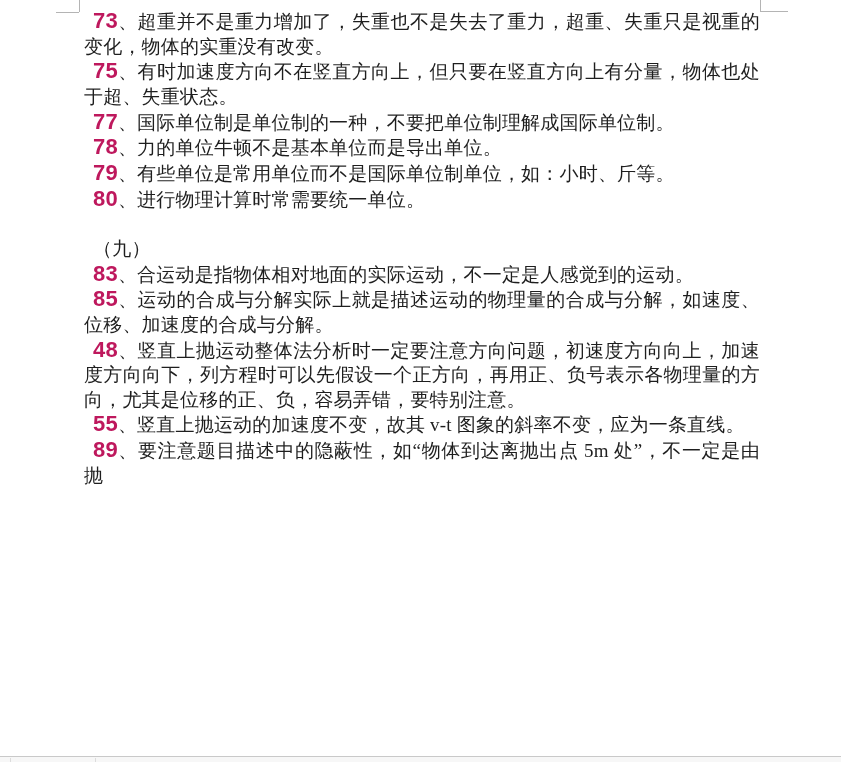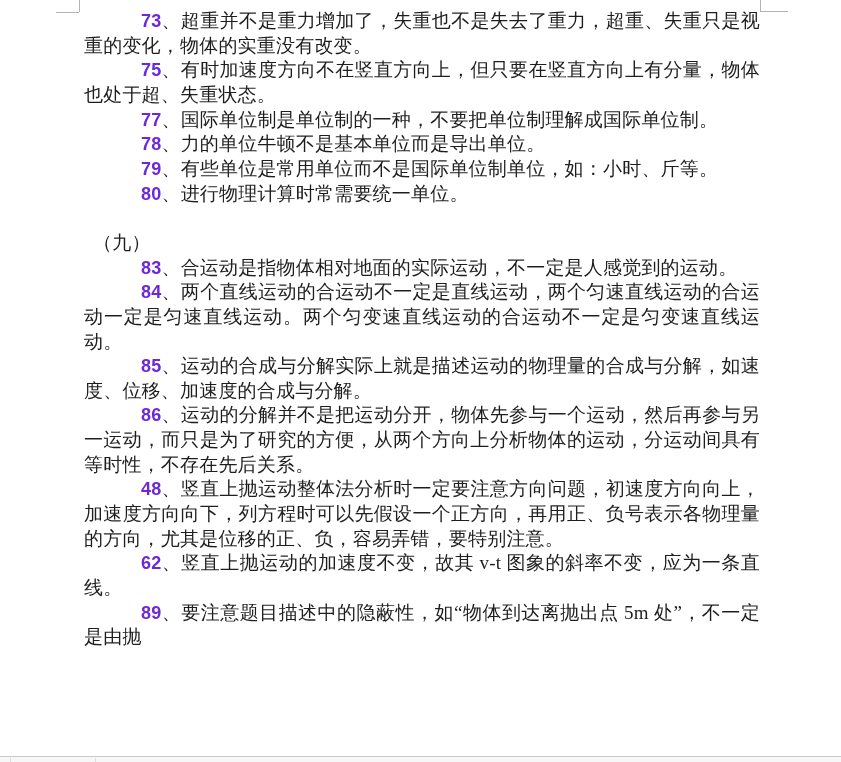--- a/index.html
+++ b/index.html
@@ -40,23 +40,22 @@
     text-justify: inter-ideograph;
     text-indent: 9px;
     letter-spacing: 0.2px;
   }
   .content p.spacer {
     height: 24.65px;
   }
   .num {
     font-family: "Liberation Sans", "DejaVu Sans", sans-serif;
     font-weight: 700;
-    font-size: 18px;
-    color: #6d28d9;
-    margin-left: 48px;
+    font-size: 22px;
+    color: #be185d;
   }
   
   .bottom-bar {
     position: absolute;
     left: 0;
     bottom: 0;
     width: 841px;
     height: 6px;
     background: #f7f7f7;
     border-top: 1px solid #c9c9c9;
@@ -98,29 +97,27 @@
     <p><span class="num">80</span><span class="sep">、</span><span class="body-text">进行物理计算时常需要统一单位。</span></p>
 
     <p class="spacer"></p>
 
     <p><span class="body-text">（九）</span></p>
 
 
 
     <p><span class="num">83</span><span class="sep">、</span><span class="body-text">合运动是指物体相对地面的实际运动，不一定是人感觉到的运动。</span></p>
 
-    <p><span class="num">84</span><span class="sep">、</span><span class="body-text">两个直线运动的合运动不一定是直线运动，两个匀速直线运动的合运动一定是匀速直线运动。两个匀变速直线运动的合运动不一定是匀变速直线运动。</span></p>
 
     <p><span class="num">85</span><span class="sep">、</span><span class="body-text">运动的合成与分解实际上就是描述运动的物理量的合成与分解，如速度、位移、加速度的合成与分解。</span></p>
 
-    <p><span class="num">86</span><span class="sep">、</span><span class="body-text">运动的分解并不是把运动分开，物体先参与一个运动，然后再参与另一运动，而只是为了研究的方便，从两个方向上分析物体的运动，分运动间具有等时性，不存在先后关系。</span></p>
 
     <p><span class="num">48</span><span class="sep">、</span><span class="body-text">竖直上抛运动整体法分析时一定要注意方向问题，初速度方向向上，加速度方向向下，列方程时可以先假设一个正方向，再用正、负号表示各物理量的方向，尤其是位移的正、负，容易弄错，要特别注意。</span></p>
 
-    <p><span class="num">62</span><span class="sep">、</span><span class="body-text">竖直上抛运动的加速度不变，故其 v-t 图象的斜率不变，应为一条直线。</span></p>
+    <p><span class="num">55</span><span class="sep">、</span><span class="body-text">竖直上抛运动的加速度不变，故其 v-t 图象的斜率不变，应为一条直线。</span></p>
 
     <p><span class="num">89</span><span class="sep">、</span><span class="body-text">要注意题目描述中的隐蔽性，如“物体到达离抛出点 5m 处”，不一定是由抛</span></p>
   </div>
 
   <div class="bottom-bar">
     <span class="divider div-1"></span>
     <span class="divider div-2"></span>
   </div>
 
 </div>

